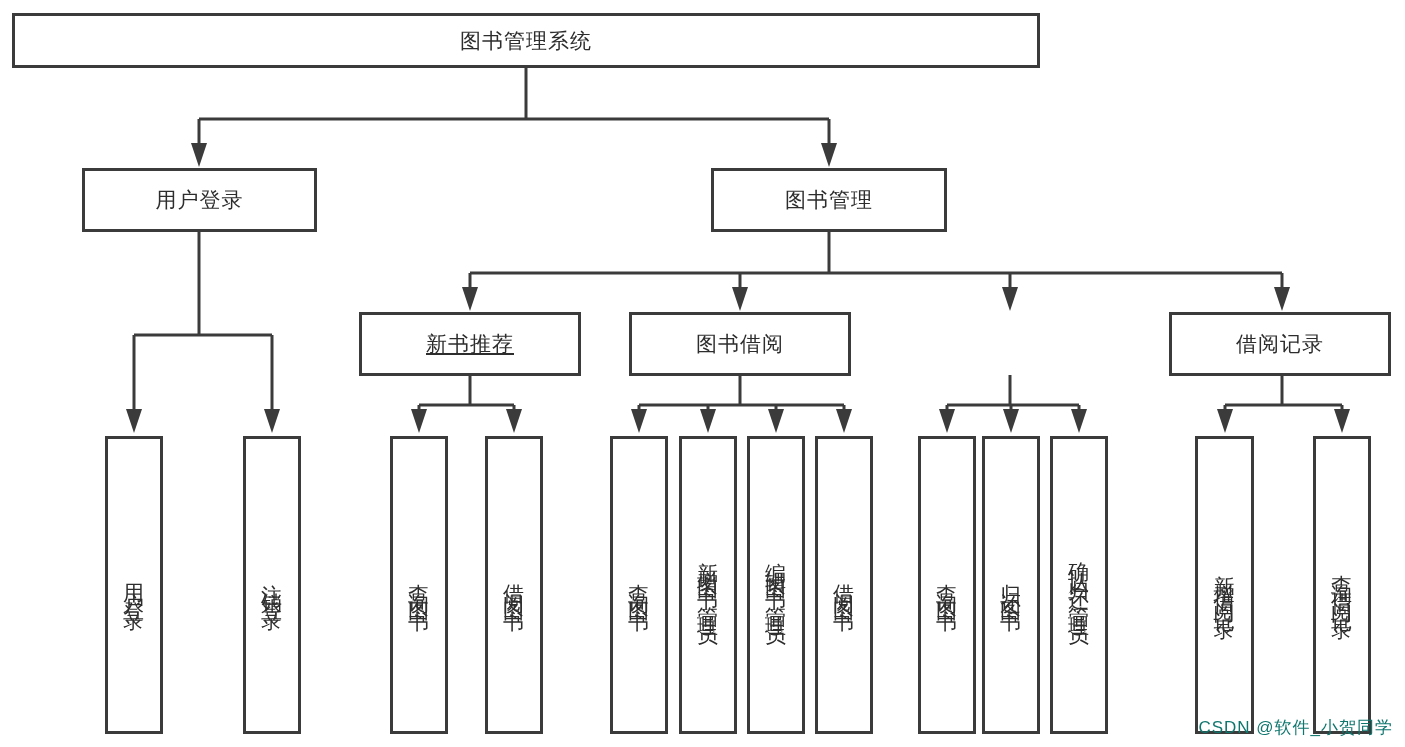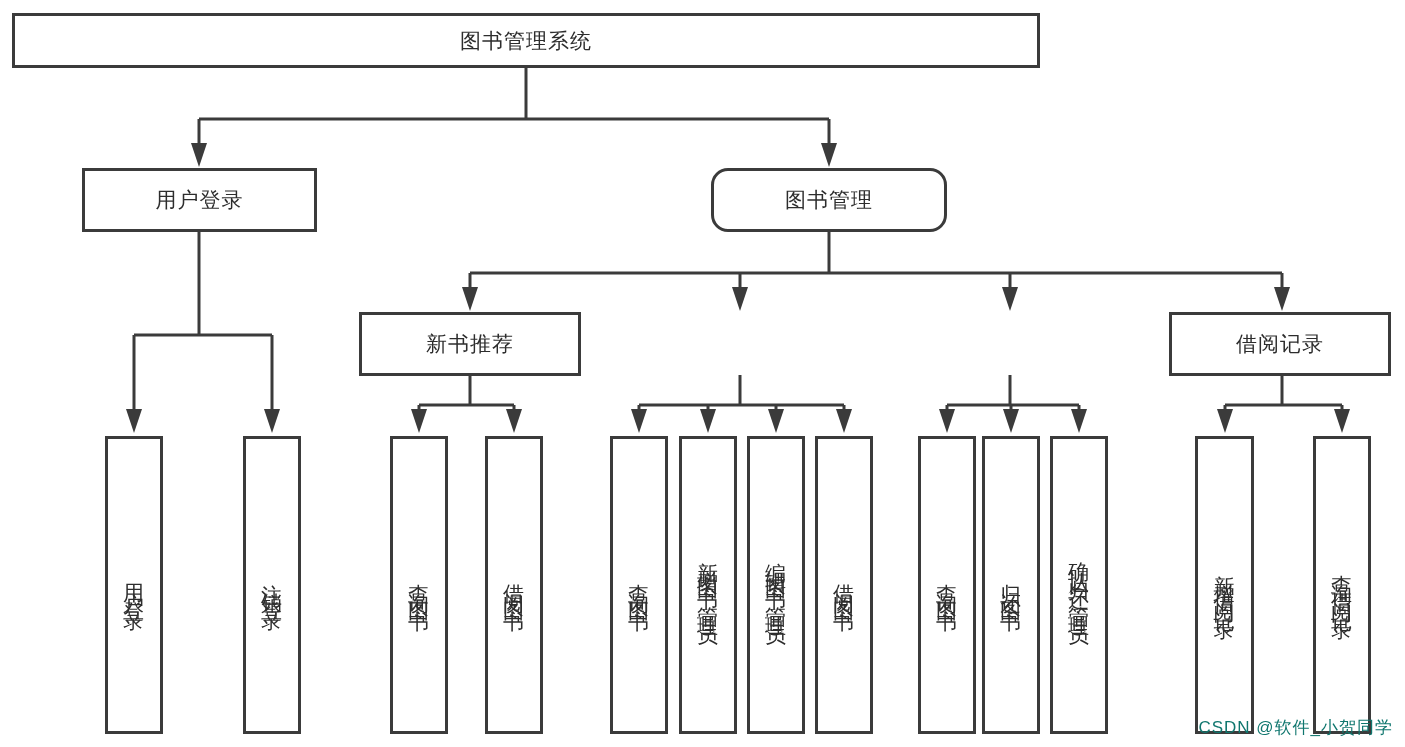--- a/index.html
+++ b/index.html
@@ -27,23 +27,23 @@
     background: #ffffff;
     color: #2d2d2d;
     display: flex;
     align-items: center;
     justify-content: center;
     font-size: 21px;
     letter-spacing: 1px;
   }
   .node.root    { left: 12px;   top: 13px;  width: 1028px; height: 55px; }
   .node.lv1-a   { left: 82px;   top: 168px; width: 235px;  height: 64px; }
-  .node.lv1-b   { left: 711px;  top: 168px; width: 236px;  height: 64px; border-radius: 17px; }
+  .node.lv1-b   { left: 711px;  top: 168px; width: 236px;  height: 64px; }
   .node.lv2     { top: 312px; width: 222px; height: 64px; }
-  .node.lv2-a   { left: 359px; }
+  .node.lv2-a   { left: 359px; text-decoration: underline; }
   .node.lv2-b   { left: 629px; }
   .node.lv2-c   { left: 899px; }
   .node.lv2-d   { left: 1169px; }
   .leaf {
     position: absolute;
     box-sizing: border-box;
     border: 3px solid #3b3b3b;
     background: #ffffff;
     color: #2d2d2d;
     top: 436px;
@@ -174,20 +174,21 @@
       <polygon points="1334,409 1350,409 1342,433"></polygon>
     </g>
   </svg>
 
   <div class="node root">图书管理系统</div>
 
   <div class="node lv1-a">用户登录</div>
   <div class="node lv1-b">图书管理</div>
 
   <div class="node lv2 lv2-a">新书推荐</div>
+  <div class="node lv2 lv2-b">图书借阅</div>
   <div class="node lv2 lv2-d">借阅记录</div>
 
   <div class="leaf p1">用户登录</div>
   <div class="leaf p2">注销登录</div>
   <div class="leaf p3">查询图书</div>
   <div class="leaf p4">借阅图书</div>
   <div class="leaf p5">查询图书</div>
   <div class="leaf p6">新增图书（管理员）</div>
   <div class="leaf p7">编辑图书（管理员）</div>
   <div class="leaf p8">借阅图书</div>

